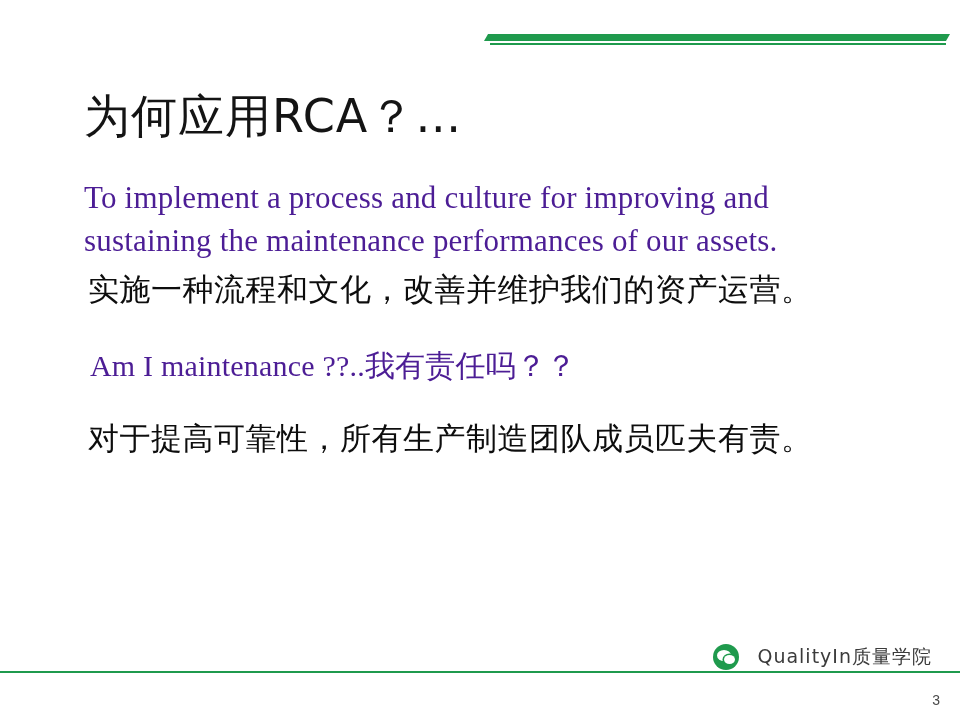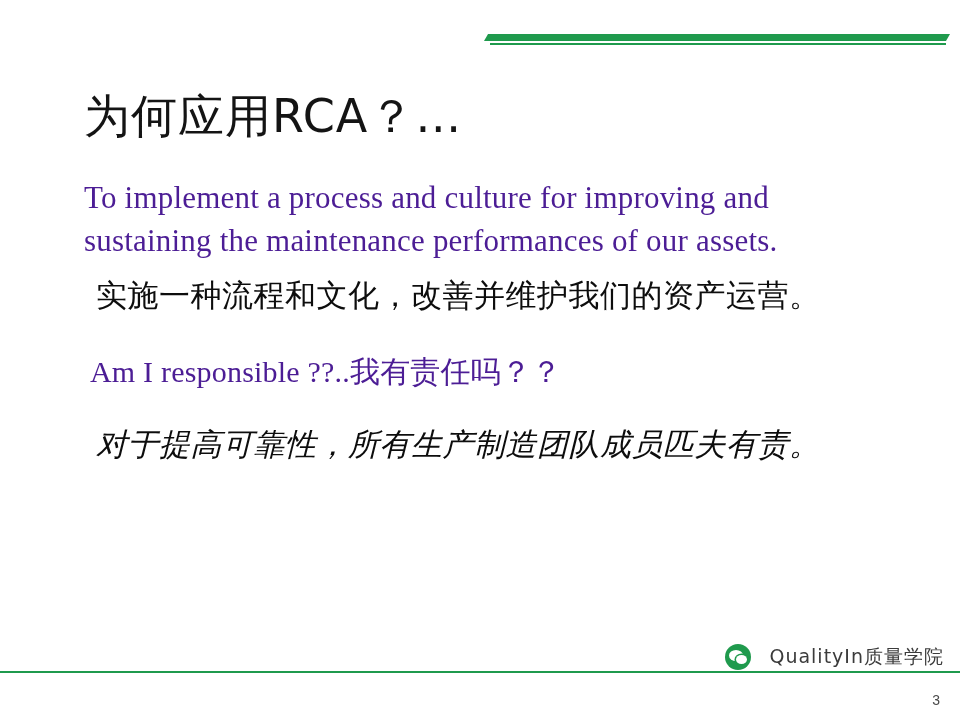--- a/index.html
+++ b/index.html
@@ -71,57 +71,57 @@
     color: #4c1d95;
     line-height: 1.38;
     margin: 0 0 6px 0;
     letter-spacing: 0.2px;
   }
   .para-cn {
     font-family: "DejaVu Sans", sans-serif;
     font-size: 31px;
     color: #0d0d0d;
     line-height: 1.4;
-    margin: 12px;
+    margin: 4px;
     letter-spacing: 0.5px;
   }
 
   .block-1 { margin-bottom: 34px; }
   .question {
     font-size: 30px;
     margin: 0 0 30px 6px;
     line-height: 1.35;
   }
   .question .cn {
     font-family: "DejaVu Sans", sans-serif;
     margin-top: 15px;
   }
   .block-2 .para-en { margin-bottom: 10px; }
-  .block-2 .para-cn { line-height: 1.42; font-style: italic; }
+  .block-2 .para-cn { line-height: 1.42; }
 
   
   .bottom-rule {
     position: absolute;
     left: 0;
     bottom: 46px;
     width: 960px;
     height: 3px;
   }
   .bottom-rule .bl-thin {
     position: absolute;
     left: 0;
     top: 0;
     width: 100%;
     height: 1.5px;
     background: #1f9a4d;
   }
 
   .footer-brand {
     position: absolute;
-    right: 16px;
+    right: 28px;
     bottom: 46px;
     display: flex;
     align-items: center;
     gap: 18px;
     height: 34px;
   }
   .wechat-badge {
     width: 26px;
     height: 26px;
     border-radius: 50%;
@@ -178,21 +178,21 @@
   <div class="content">
 
     <h1 class="slide-title">为何应用RCA？…</h1>
 
     <div class="block-1">
       <p class="para-en">To implement a process and culture for improving and sustaining the maintenance performances of  our assets.</p>
       <p class="para-cn">实施一种流程和文化，改善并维护我们的资产运营。</p>
     </div>
 
     <p class="para-en question">
-      <span>Am I responsible ??..</span><span class="cn">我有责任吗？？</span>
+      <span>Am I maintenance ??..</span><span class="cn">我有责任吗？？</span>
     </p>
 
     <div class="block-2">
       <p class="para-cn">对于提高可靠性，所有生产制造团队成员匹夫有责。</p>
     </div>
 
   </div>
 
   <div class="bottom-rule">
     <div class="bl-thin"></div>

